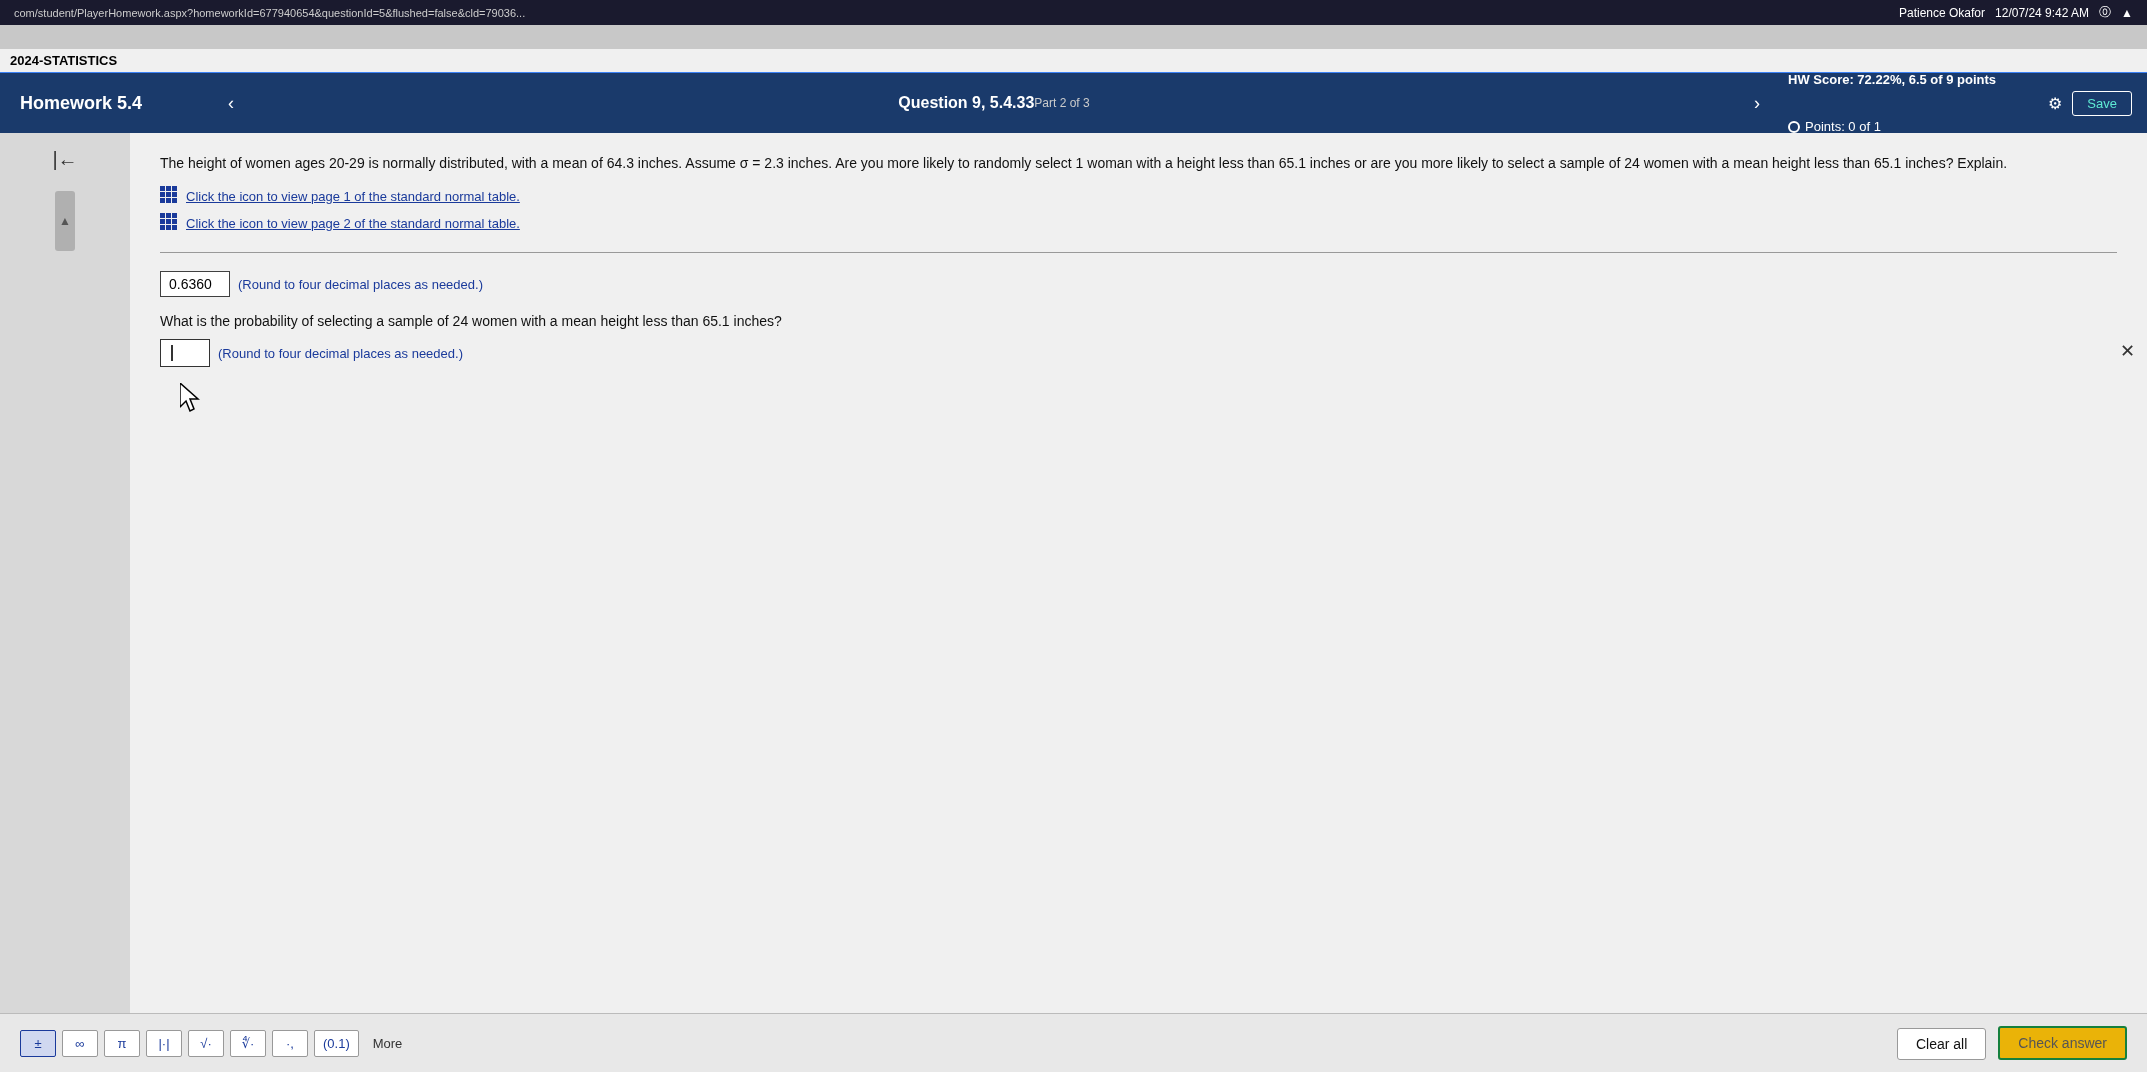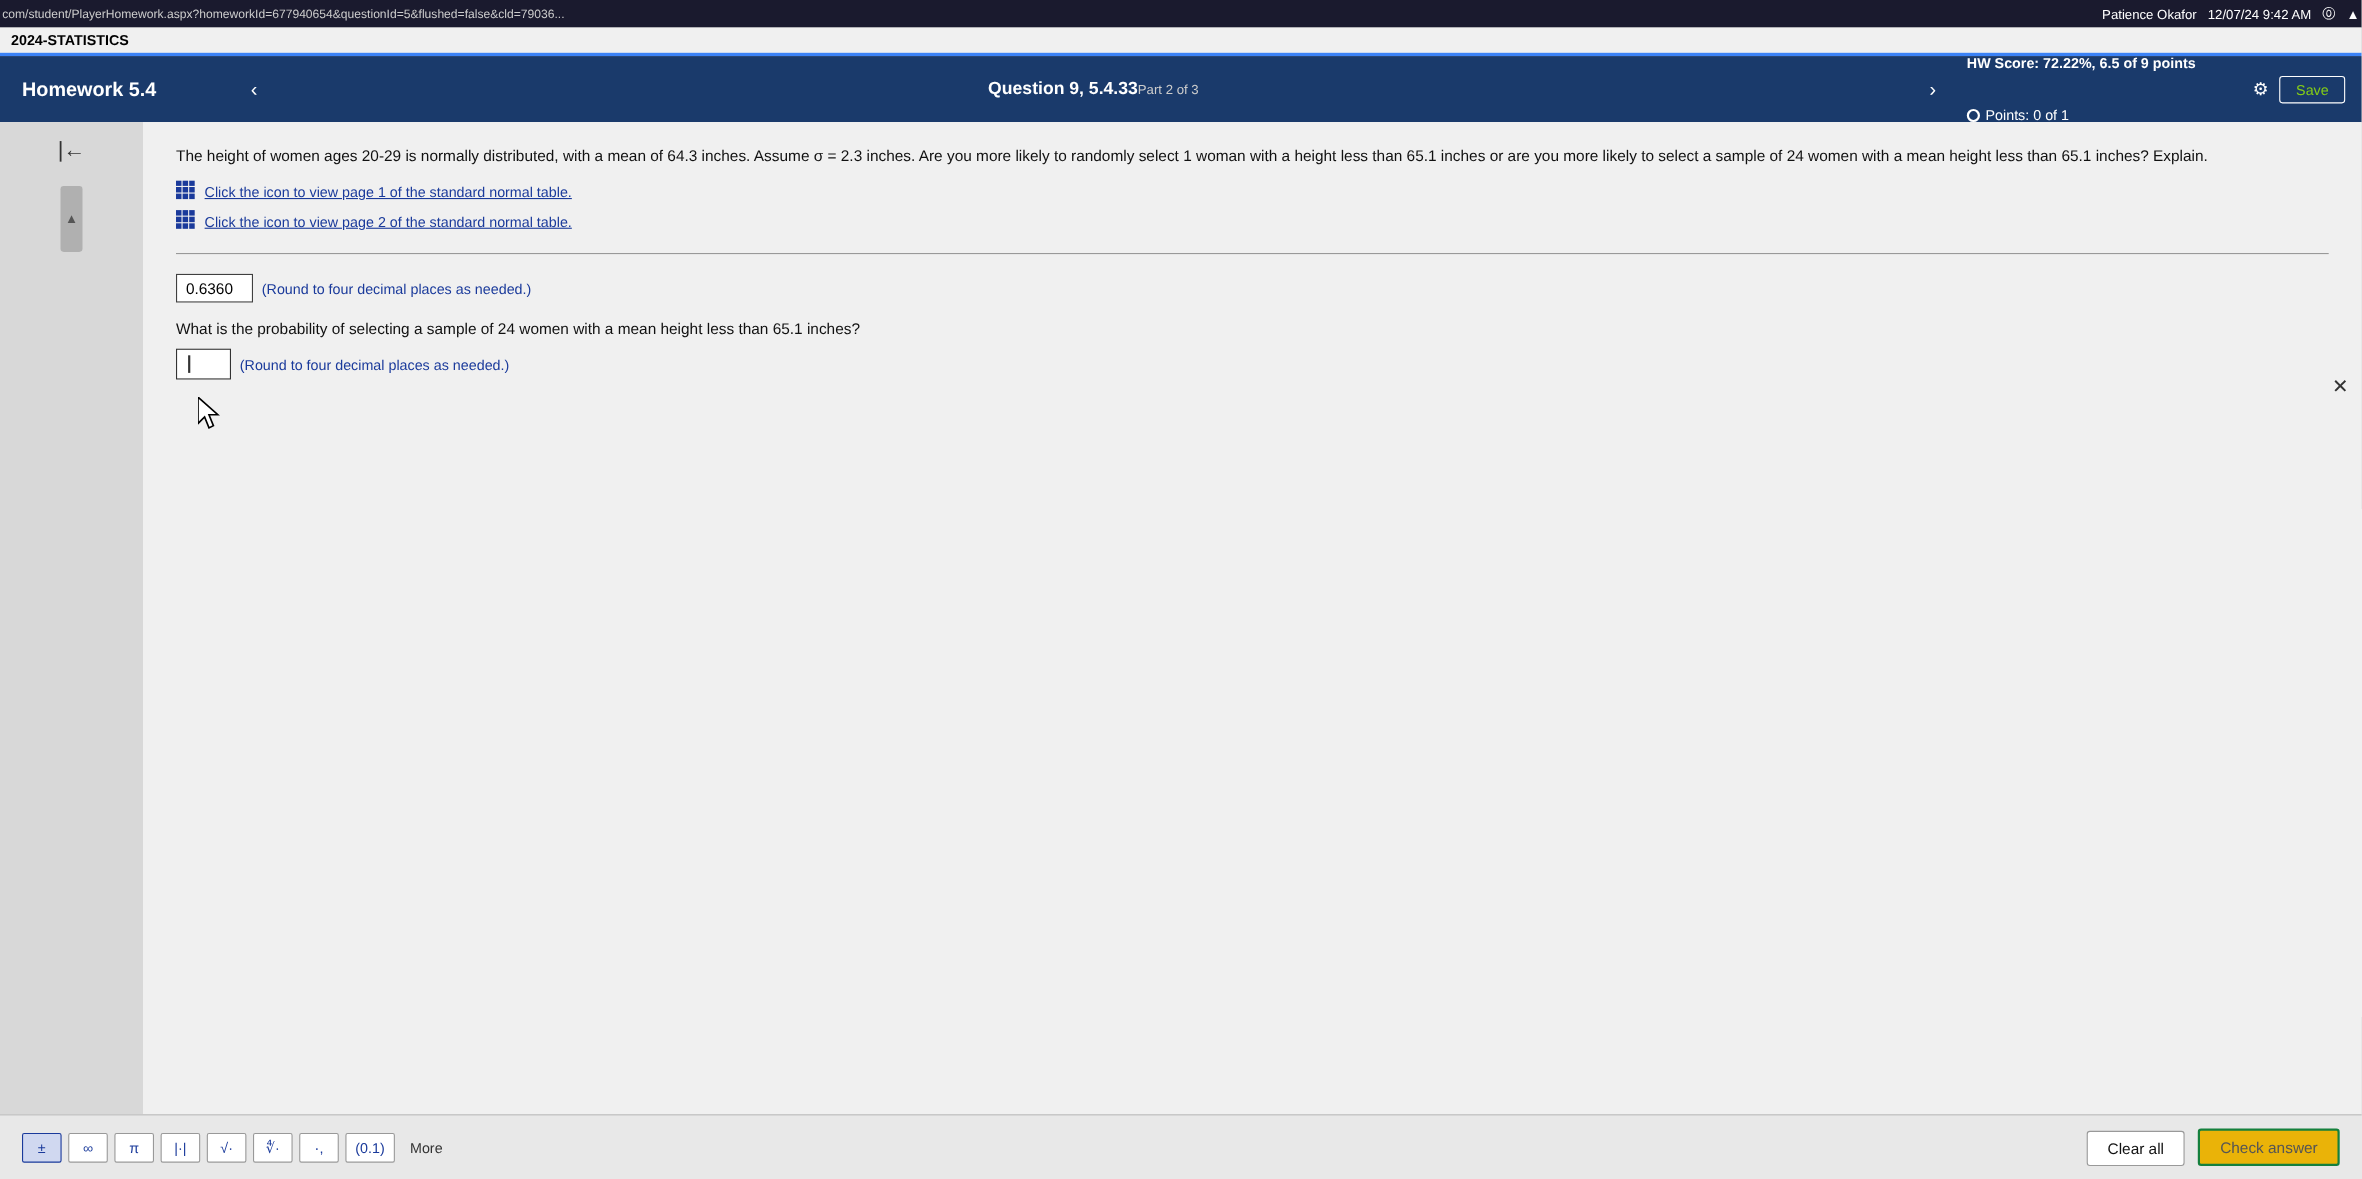--- a/index.html
+++ b/index.html
@@ -1,35 +1,36 @@
 <!DOCTYPE html>
 <html><head>
   <meta charset="utf-8">
   <style>
     * { box-sizing: border-box; margin: 0; padding: 0; }
     body { font-family: Arial, sans-serif; background: #c8c8c8; font-size: 14px; }
 
     .top-bar {
       background: #1a1a2e;
       color: #fff;
-      padding: 4px 2px;
+      padding: 4px 14px;
       font-size: 12px;
       display: flex;
       justify-content: space-between;
       align-items: center;
     }
     .top-bar-url { color: #ccc; font-size: 11px; }
     .top-bar-right { display: flex; align-items: center; gap: 10px; font-size: 12px; }
 
     .course-bar {
       background: #f0f0f0;
       padding: 4px 10px;
       font-size: 13px;
       font-weight: bold;
-      border-bottom: 3px solid #3b82f6;
+      border-bottom: 1px solid #3b82f6;
+      margin-top: 24px;
     }
 
     .header-bar {
       background: #1a3a6b;
       color: #fff;
       display: flex;
       align-items: center;
       padding: 0;
       height: 60px;
     }
@@ -74,21 +75,21 @@
     }
     .header-actions {
       display: flex;
       align-items: center;
       gap: 10px;
       padding-right: 15px;
     }
     .save-btn {
       background: none;
       border: 1px solid #fff;
-      color: #84cc16;
+      color: #5eead4;
       padding: 4px 14px;
       cursor: pointer;
       font-size: 13px;
       border-radius: 3px;
     }
     .gear-icon { font-size: 16px; cursor: pointer; }
 
     .content-area {
       background: #e8e8e8;
       min-height: calc(100vh - 130px);

